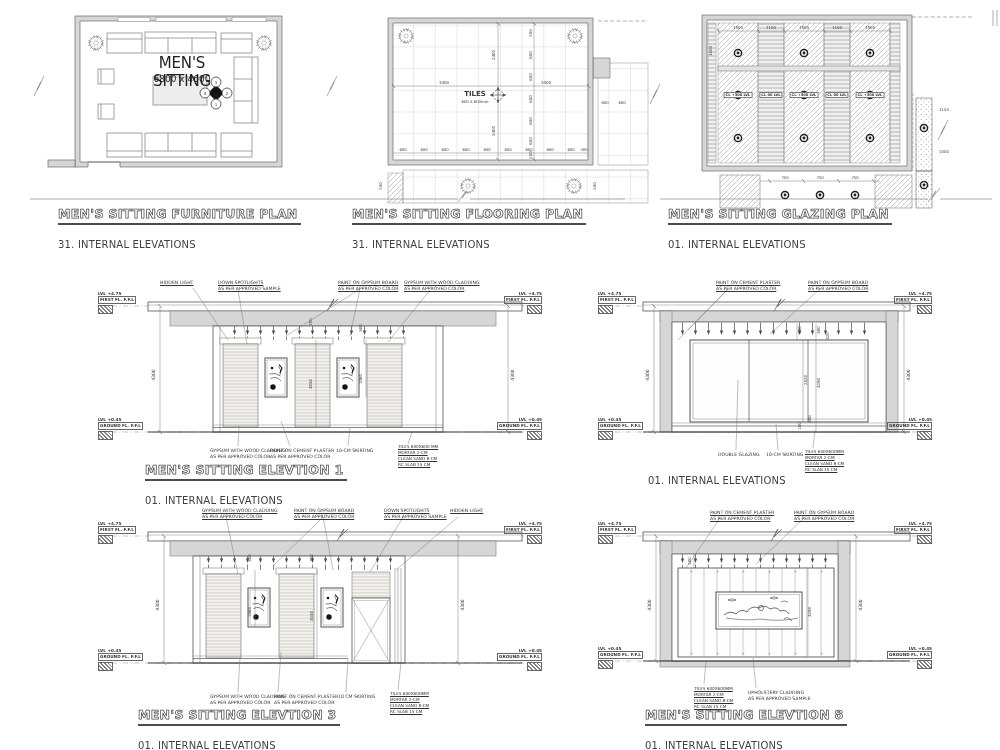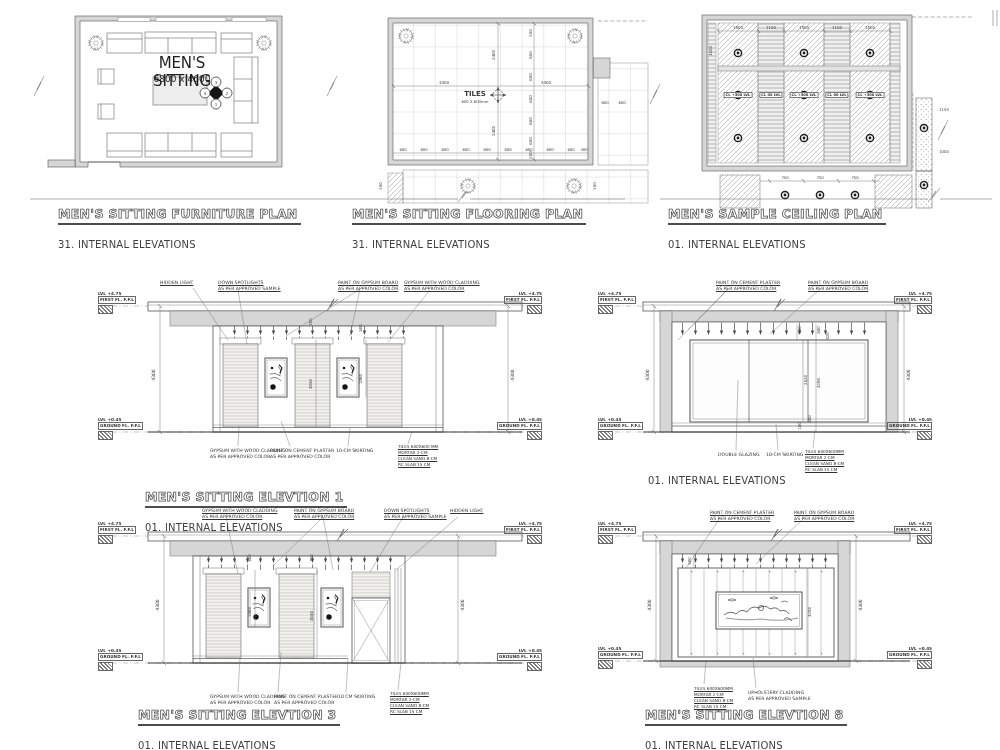--- a/index.html
+++ b/index.html
@@ -667,24 +667,24 @@
 
 <div class="title-block" style="left:58px;top:205px">
   <div class="d-title">MEN'S SITTING FURNITURE PLAN</div>
   <div class="d-sub">31. INTERNAL ELEVATIONS</div>
 </div>
 <div class="title-block" style="left:352px;top:205px">
   <div class="d-title">MEN'S SITTING FLOORING PLAN</div>
   <div class="d-sub">31. INTERNAL ELEVATIONS</div>
 </div>
 <div class="title-block" style="left:668px;top:205px">
-  <div class="d-title">MEN'S SAMPLE CEILING PLAN</div>
+  <div class="d-title">MEN'S SITTING GLAZING PLAN</div>
   <div class="d-sub">01. INTERNAL ELEVATIONS</div>
 </div>
-<div class="title-block" style="left:145px;top:488px">
+<div class="title-block" style="left:145px;top:461px">
   <div class="d-title">MEN'S SITTING ELEVTION 1</div>
   <div class="d-sub">01. INTERNAL ELEVATIONS</div>
 </div>
 <div class="title-block" style="left:648px;top:461px">
   <div class="d-sub">01. INTERNAL ELEVATIONS</div>
 </div>
 <div class="title-block" style="left:138px;top:706px">
   <div class="d-title">MEN'S SITTING ELEVTION 3</div>
   <div class="d-sub">01. INTERNAL ELEVATIONS</div>
 </div>

